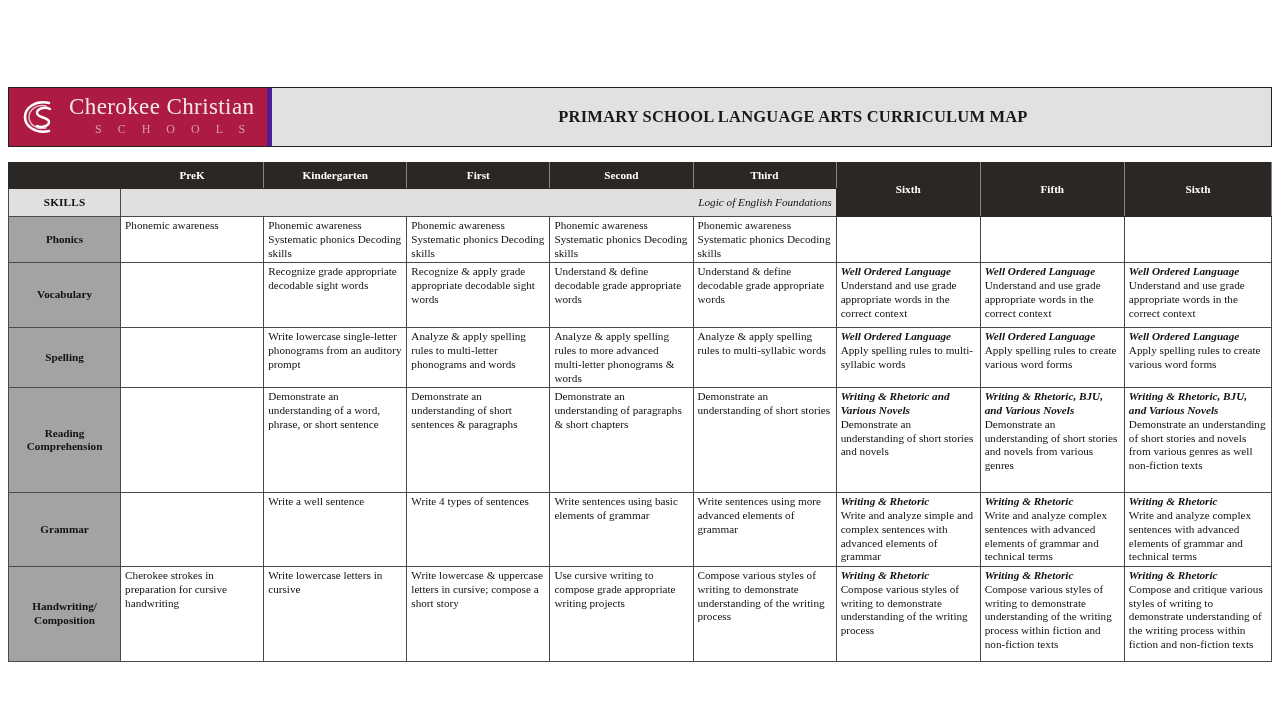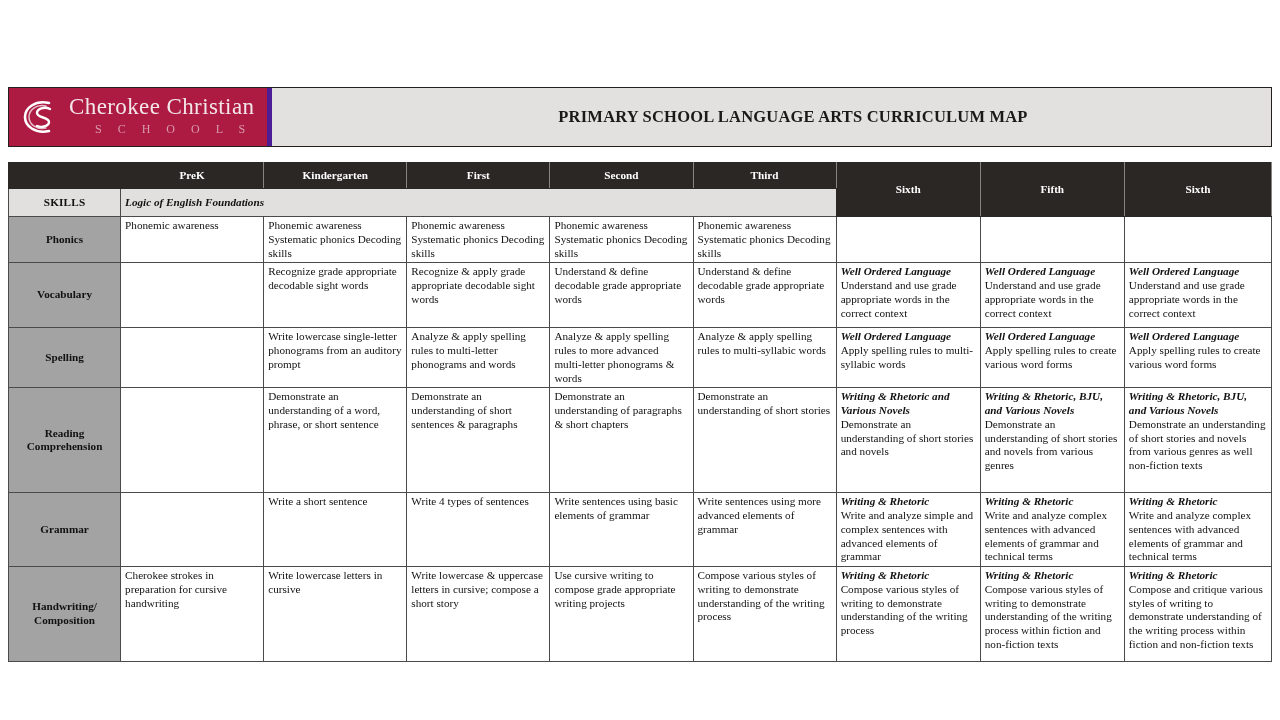--- a/index.html
+++ b/index.html
@@ -136,23 +136,23 @@
     background: #e2e0de !important;
     text-align: center;
     vertical-align: middle !important;
     font-weight: bold;
     font-size: 12px;
     letter-spacing: 0.2px;
     height: 28px;
   }
   .foundations {
     background: #e2e0de !important;
-    text-align: left;
-    vertical-align: middle !important;
-    font-weight: bold;
+    text-align: right;
+    vertical-align: middle !important;
+    font-weight: normal;
     font-style: italic;
     font-size: 14.5px;
   }
 
   
   .rowlabel {
     background: #a3a3a3 !important;
     vertical-align: middle !important;
     font-weight: bold;
     font-size: 12px;
@@ -263,21 +263,21 @@
             <td><span>Demonstrate an understanding of short sentences &amp; paragraphs</span></td>
             <td><span>Demonstrate an understanding of paragraphs &amp; short chapters</span></td>
             <td><span>Demonstrate an understanding of short stories</span></td>
             <td><span class="curr">Writing &amp; Rhetoric  and Various Novels</span><span>Demonstrate an understanding of short stories and novels</span></td>
             <td><span class="curr">Writing &amp; Rhetoric, BJU, and Various Novels</span><span>Demonstrate an understanding of short stories and novels from various genres</span></td>
             <td><span class="curr">Writing &amp; Rhetoric, BJU, and Various Novels</span><span>Demonstrate an understanding of short stories and novels from various genres as well non-fiction texts</span></td>
           </tr>
           <tr style="height: 67px;">
             <th class="rowlabel">Grammar</th>
             <td class="cell-empty"></td>
-            <td><span>Write a short sentence</span></td>
+            <td><span>Write a well sentence</span></td>
             <td><span>Write 4 types of sentences</span></td>
             <td><span>Write sentences using basic elements of grammar</span></td>
             <td><span>Write sentences using more advanced elements of grammar</span></td>
             <td><span class="curr">Writing &amp; Rhetoric</span><span>Write and analyze simple and complex sentences with advanced elements of grammar</span></td>
             <td><span class="curr">Writing &amp; Rhetoric</span><span>Write and analyze complex sentences with advanced elements of grammar and technical terms</span></td>
             <td><span class="curr">Writing &amp; Rhetoric</span><span>Write and analyze complex sentences with advanced elements of grammar and technical terms</span></td>
           </tr>
           <tr style="height: 95px;">
             <th class="rowlabel">Handwriting/ Composition</th>
             <td><span>Cherokee strokes in preparation for cursive handwriting</span></td>

